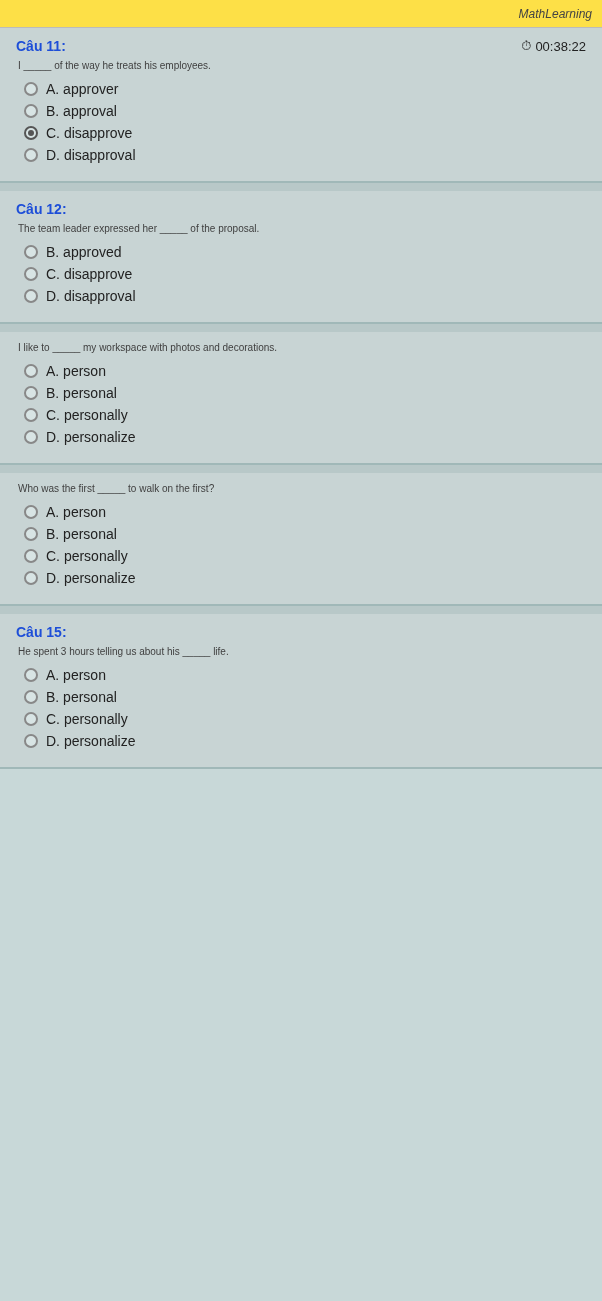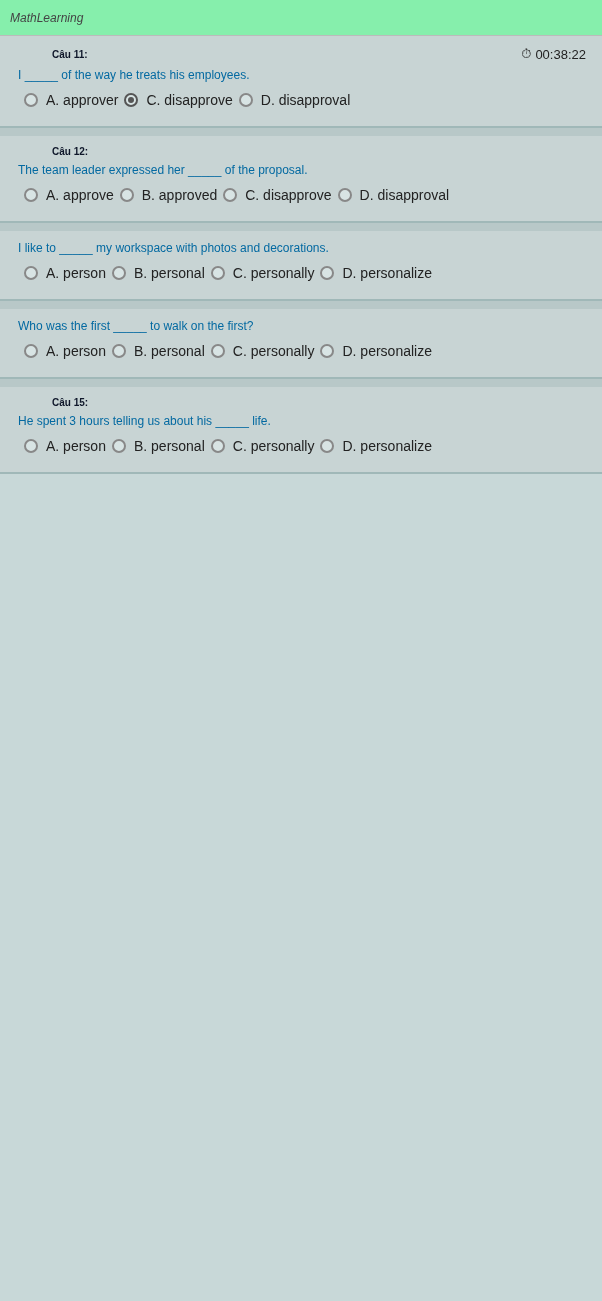--- a/index.html
+++ b/index.html
@@ -5,66 +5,65 @@
     * { box-sizing: border-box; margin: 0; padding: 0; }
     body {
       font-family: Arial, sans-serif;
       background: #c8d8d8;
       width: 602px;
       min-height: 1301px;
       font-size: 14px;
       color: #222;
     }
     .top-bar {
-      background: #86efac;
+      background: #fde047;
       border-bottom: 1px solid #bbb;
       padding: 4px 10px;
       display: flex;
       align-items: center;
-      justify-content: flex-start;
-      height: 36px;
+      justify-content: flex-end;
+      height: 28px;
     }
     .top-bar-logo {
       color: #444;
       font-size: 12px;
       font-style: italic;
     }
     .question-block {
       background: #c8d4d4;
       border-bottom: 2px solid #a0b8b8;
       padding: 10px 16px 18px 16px;
     }
     .question-header {
       display: flex;
       justify-content: space-between;
       align-items: center;
       margin-bottom: 6px;
     }
     .question-label {
-      color: #0f172a;
+      color: #1d4ed8;
       font-weight: bold;
-      font-size: 10px;
-      margin-left: 36px;
+      font-size: 14px;
     }
     .timer {
       color: #222;
       font-size: 13px;
       display: flex;
       align-items: center;
       gap: 4px;
     }
     .question-text {
-      font-size: 12px;
-      color: #0369a1;
+      font-size: 10px;
+      color: #404040;
       margin-bottom: 10px;
       padding-left: 2px;
     }
     .options {
       display: flex;
-      flex-direction: row;
+      flex-direction: column;
       gap: 6px;
       padding-left: 8px;
     }
     .option {
       display: flex;
       align-items: center;
       gap: 8px;
       font-size: 14px;
       color: #222;
       cursor: pointer;
@@ -108,40 +107,40 @@
         <span class="question-label">Câu 11:</span>
         <span class="timer"><span>⏱</span> 00:38:22</span>
       </div>
       <div class="question-text">I _____ of the way he treats his employees.</div>
       <div class="options">
         <div class="option">
           <div class="radio-circle"></div>
           <span>A. approver</span>
         </div>
         <div class="option">
+          <div class="radio-circle"></div>
+          <span>B. approval</span>
+        </div>
+        <div class="option">
           <div class="radio-circle selected"></div>
           <span>C. disapprove</span>
         </div>
         <div class="option">
           <div class="radio-circle"></div>
           <span>D. disapproval</span>
         </div>
       </div>
     </div>
     <div class="separator"></div>
     <div class="question-block">
       <div class="question-header">
         <span class="question-label">Câu 12:</span>
       </div>
       <div class="question-text">The team leader expressed her _____ of the proposal.</div>
       <div class="options">
-        <div class="option">
-          <div class="radio-circle"></div>
-          <span>A. approve</span>
-        </div>
         <div class="option">
           <div class="radio-circle"></div>
           <span>B. approved</span>
         </div>
         <div class="option">
           <div class="radio-circle"></div>
           <span>C. disapprove</span>
         </div>
         <div class="option">
           <div class="radio-circle"></div>

